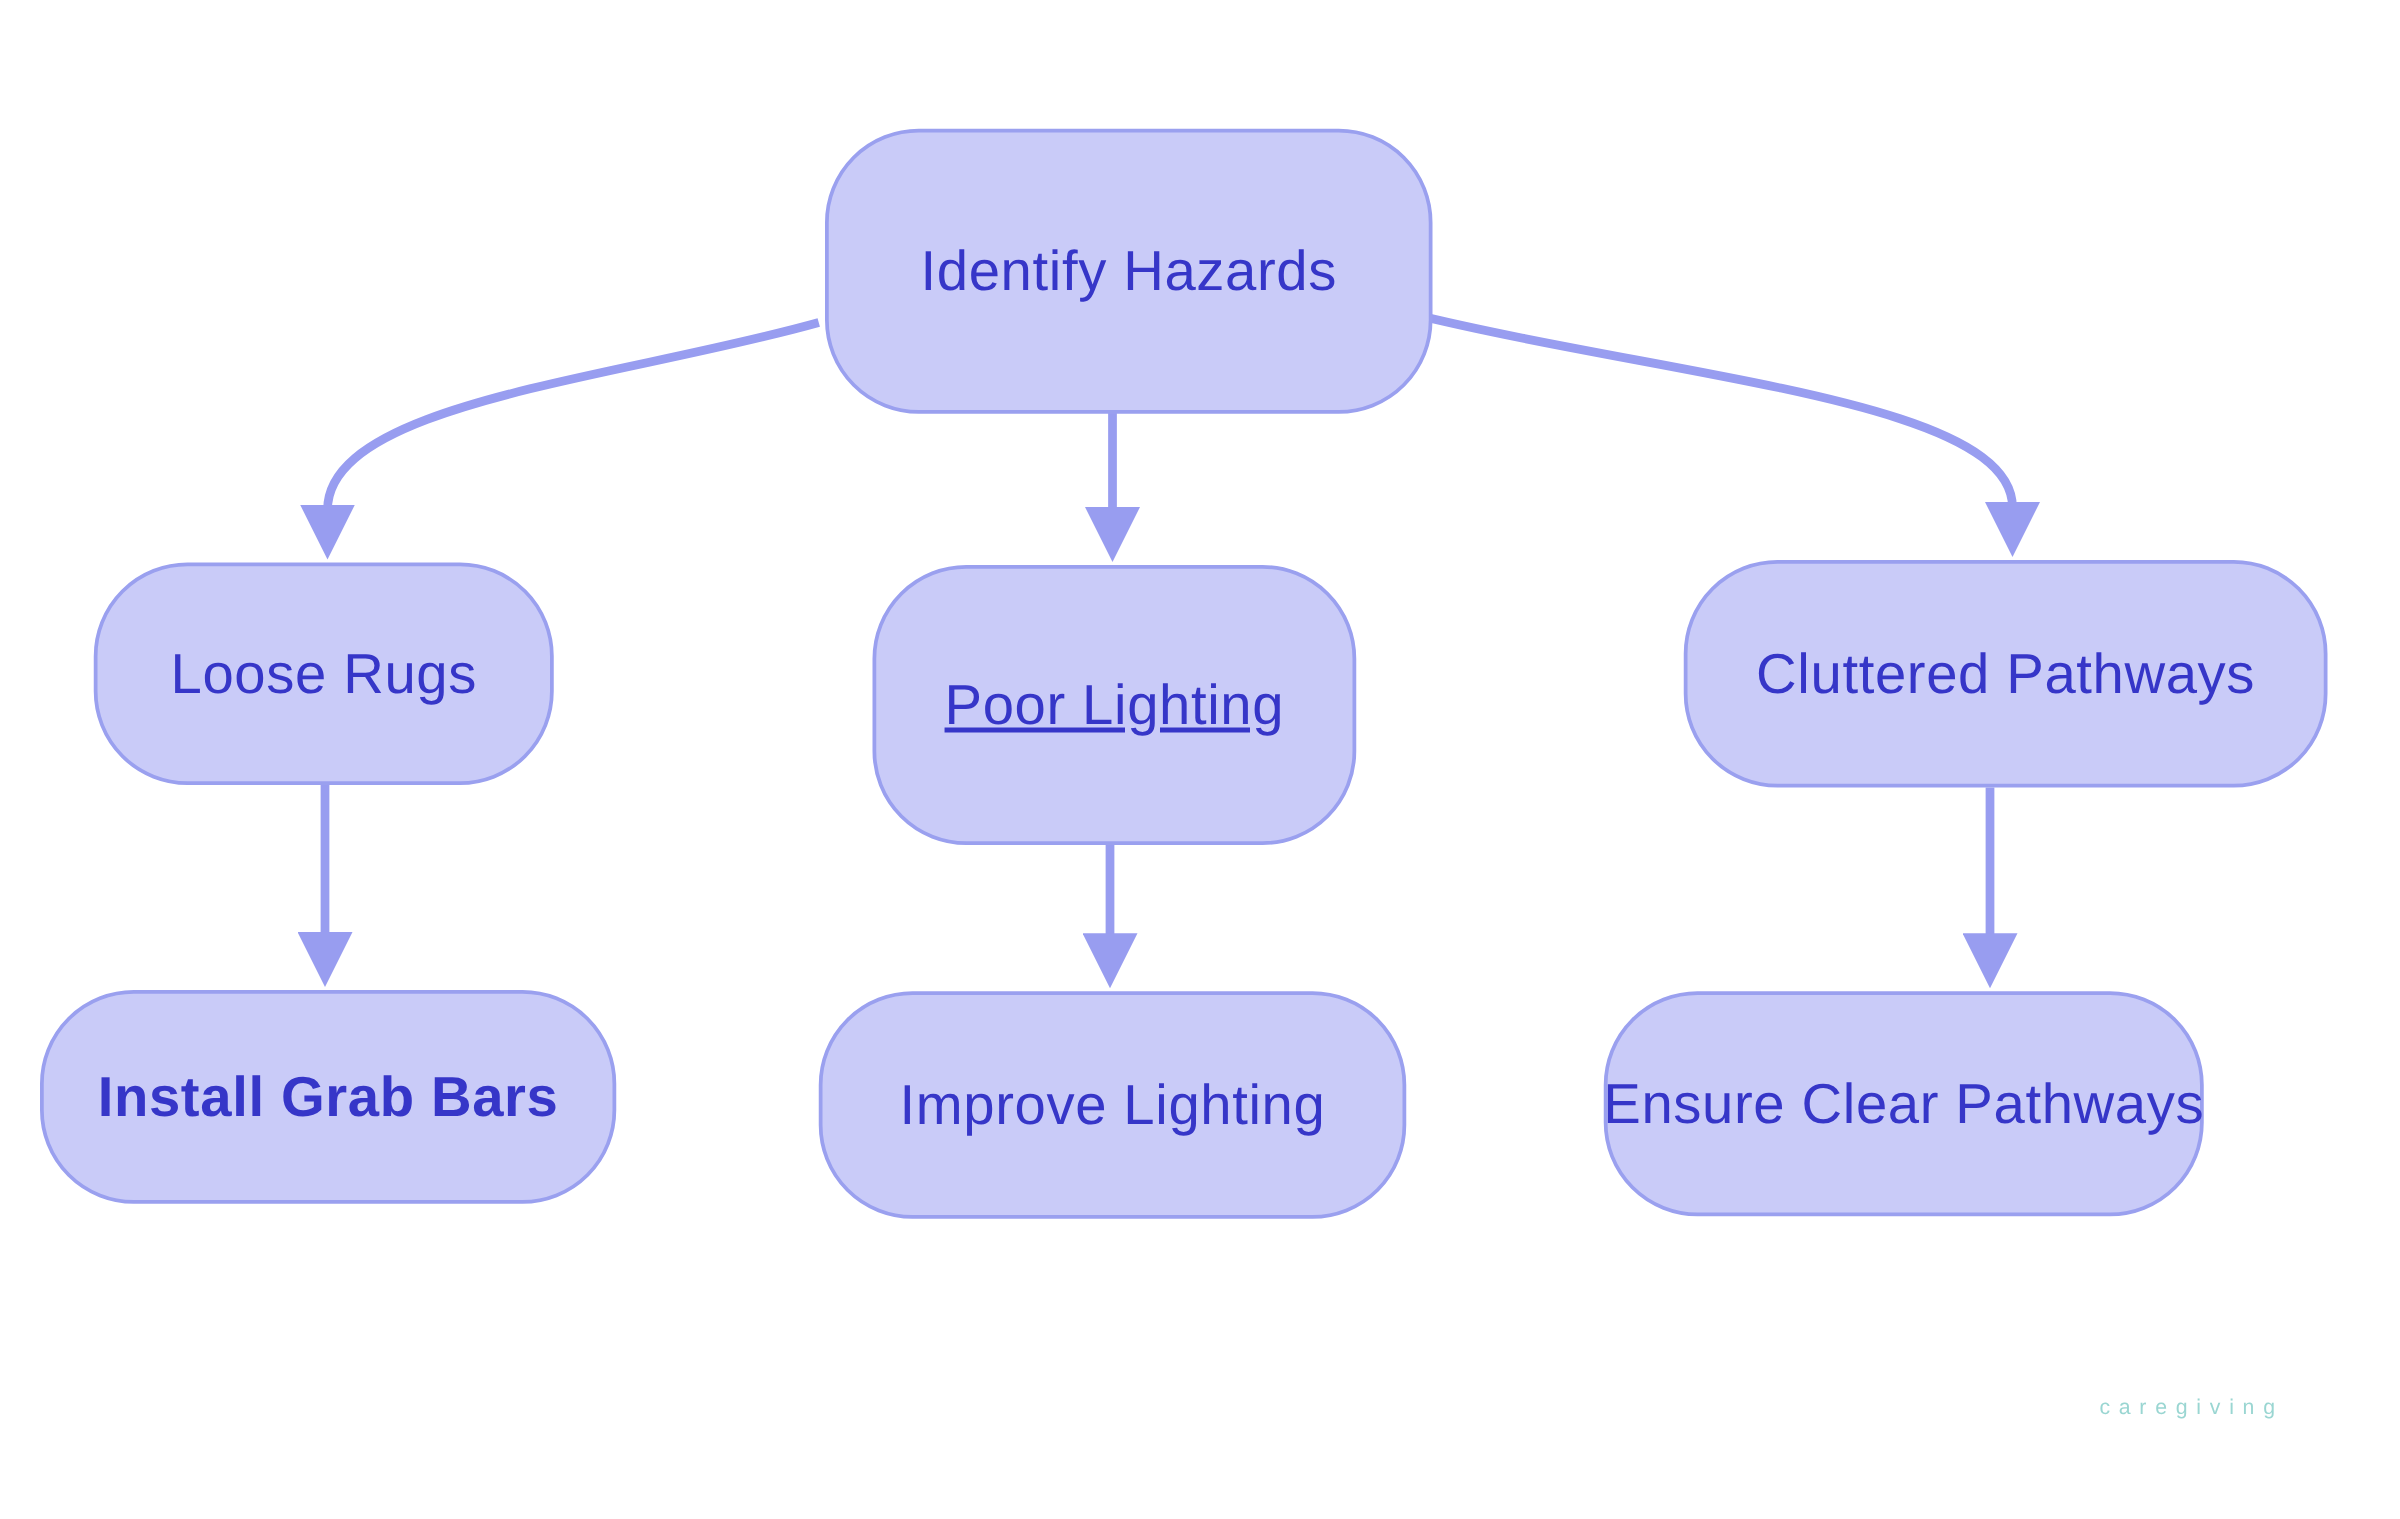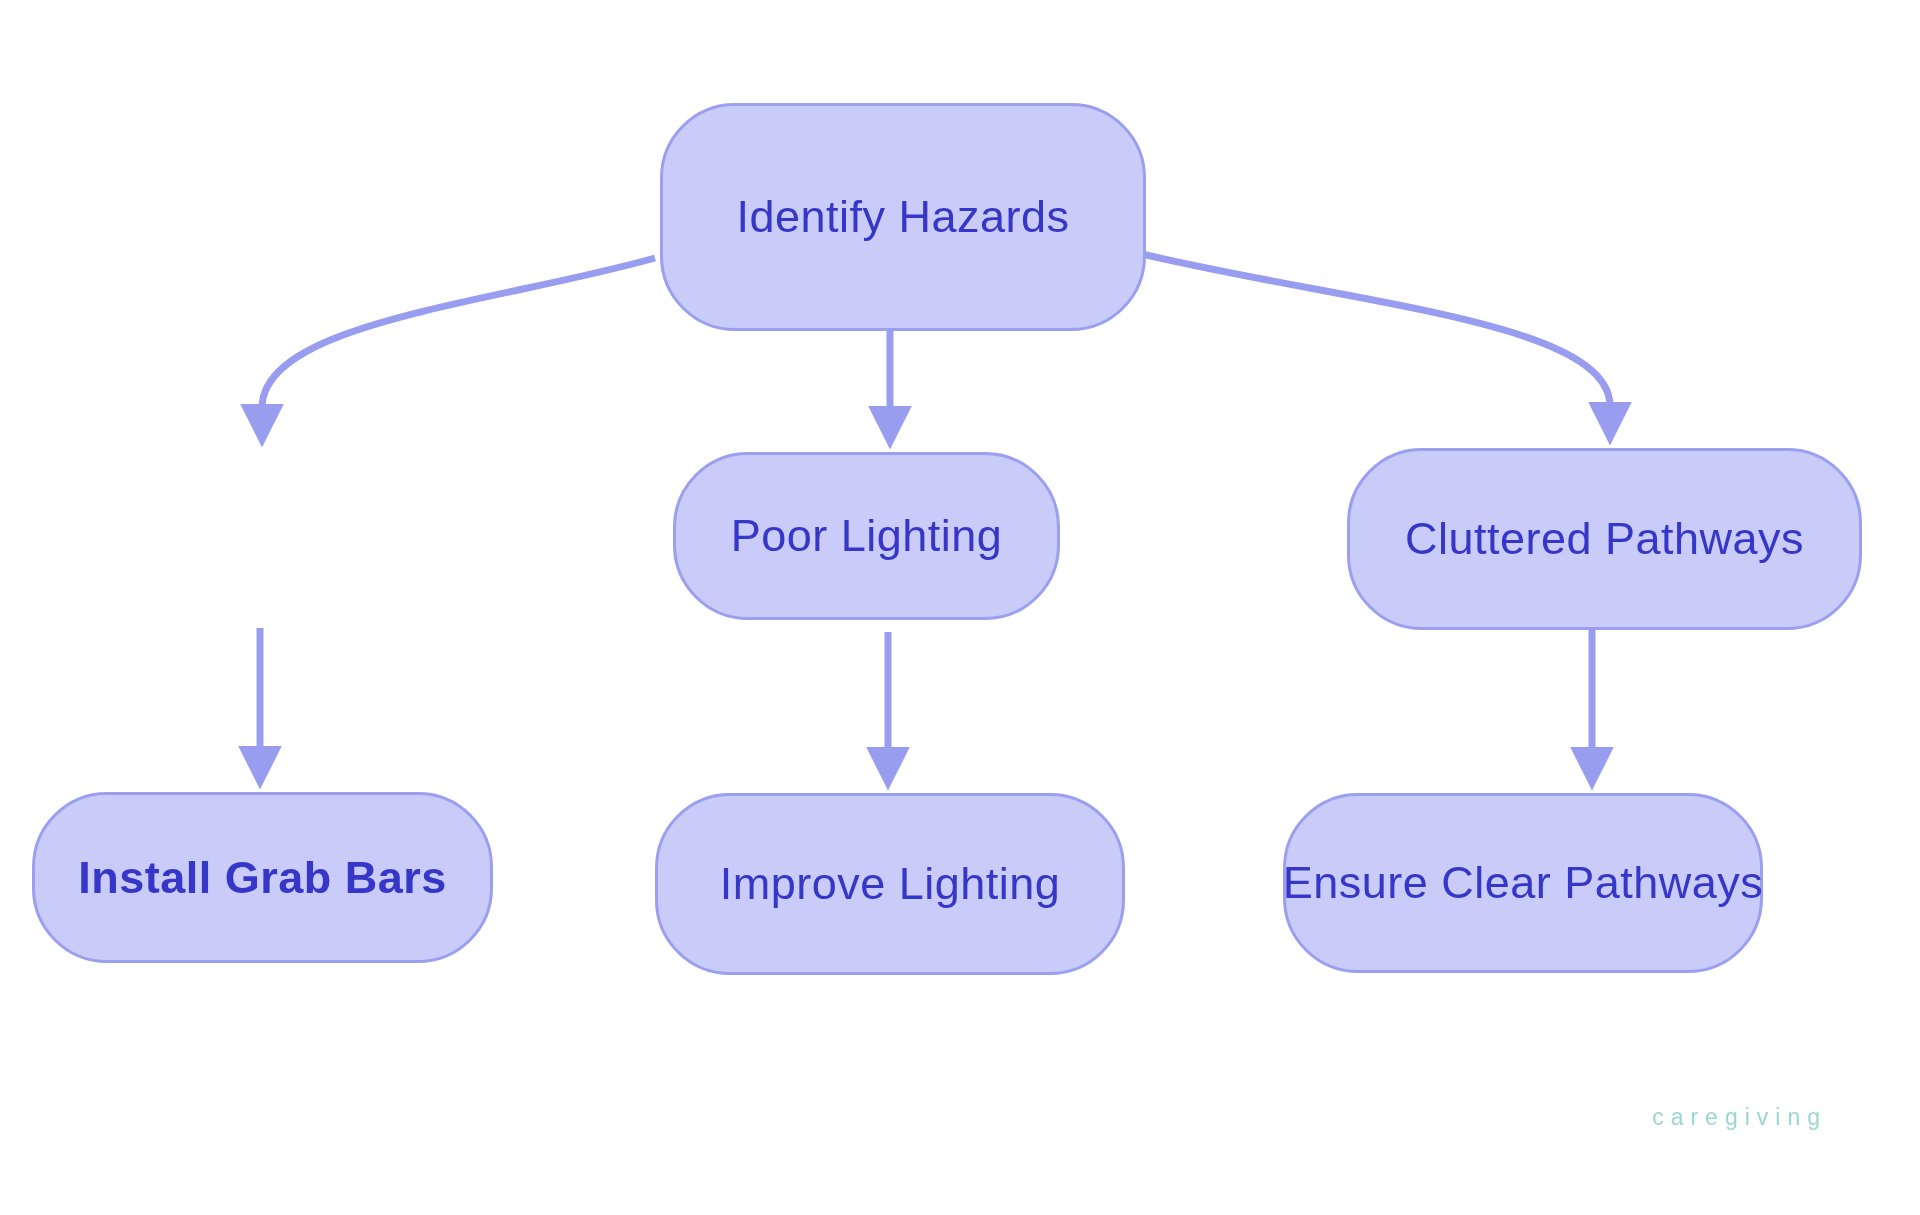--- a/index.html
+++ b/index.html
@@ -36,21 +36,21 @@
     align-items: center;
     justify-content: center;
     color: var(--node-text, #3636c8);
     font-size: 45px;
     font-weight: 400;
     letter-spacing: 0.5px;
     white-space: nowrap;
   }
   .node-identify  { left: 660px;  top: 103px; width: 486px; height: 228px; }
   .node-loose     { left: 75px;   top: 450px; width: 368px; height: 178px; }
-  .node-poor      { left: 673px;  top: 452px; width: 387px; height: 168px; }
+  .node-poor      { left: 698px;  top: 452px; width: 387px; height: 224px; text-decoration: underline; }
   .node-cluttered { left: 1347px; top: 448px; width: 515px; height: 182px; }
   .node-install   { left: 32px;   top: 792px; width: 461px; height: 171px; font-weight: bold; }
   .node-improve   { left: 655px;  top: 793px; width: 470px; height: 182px; text-align: center; }
   .node-ensure    { left: 1283px; top: 793px; width: 480px; height: 180px; }
 
   .logo {
     position: absolute;
     right: 38px;
     top: 1098px;
     z-index: 3;
@@ -67,23 +67,23 @@
   .logo-coral { color: var(--logo-coral, #f0726a); }
   .logo-teal  { color: var(--logo-teal, #79cdca); }
   .logo-smile {
     position: absolute;
     left: 72px;
     top: 56px;
     width: 64px;
     height: 40px;
   }
   .logo-tagline {
-    margin-top: 6px;
+    margin-top: 18px;
     padding-right: 55px;
-    font-size: 23px;
+    font-size: 17px;
     font-weight: 400;
     letter-spacing: 7px;
     color: var(--logo-tagline-teal, #9ad6d2);
     white-space: nowrap;
   }
 </style>
 </head>
 <body>
 
 <div class="canvas">
@@ -98,20 +98,23 @@
     <path d="M 890 292 L 890 410" fill="none" stroke="#989df0" stroke-width="7" marker-end="url(#ah)"></path>
     <path d="M 1125 250 C 1340 303, 1610 320, 1610 406" fill="none" stroke="#989df0" stroke-width="7" marker-end="url(#ah)"></path>
     <path d="M 260 628 L 260 750" fill="none" stroke="#989df0" stroke-width="7" marker-end="url(#ah)"></path>
     <path d="M 888 632 L 888 751" fill="none" stroke="#989df0" stroke-width="7" marker-end="url(#ah)"></path>
     <path d="M 1592 630 L 1592 751" fill="none" stroke="#989df0" stroke-width="7" marker-end="url(#ah)"></path>
   </svg>
 
   <div class="node node-identify">
     <span>Identify Hazards</span>
   </div>
+  <div class="node node-loose">
+    <span>Loose Rugs</span>
+  </div>
   <div class="node node-poor">
     <span>Poor Lighting</span>
   </div>
   <div class="node node-cluttered">
     <span>Cluttered Pathways</span>
   </div>
   <div class="node node-install">
     <span>Install Grab Bars</span>
   </div>
   <div class="node node-improve">

